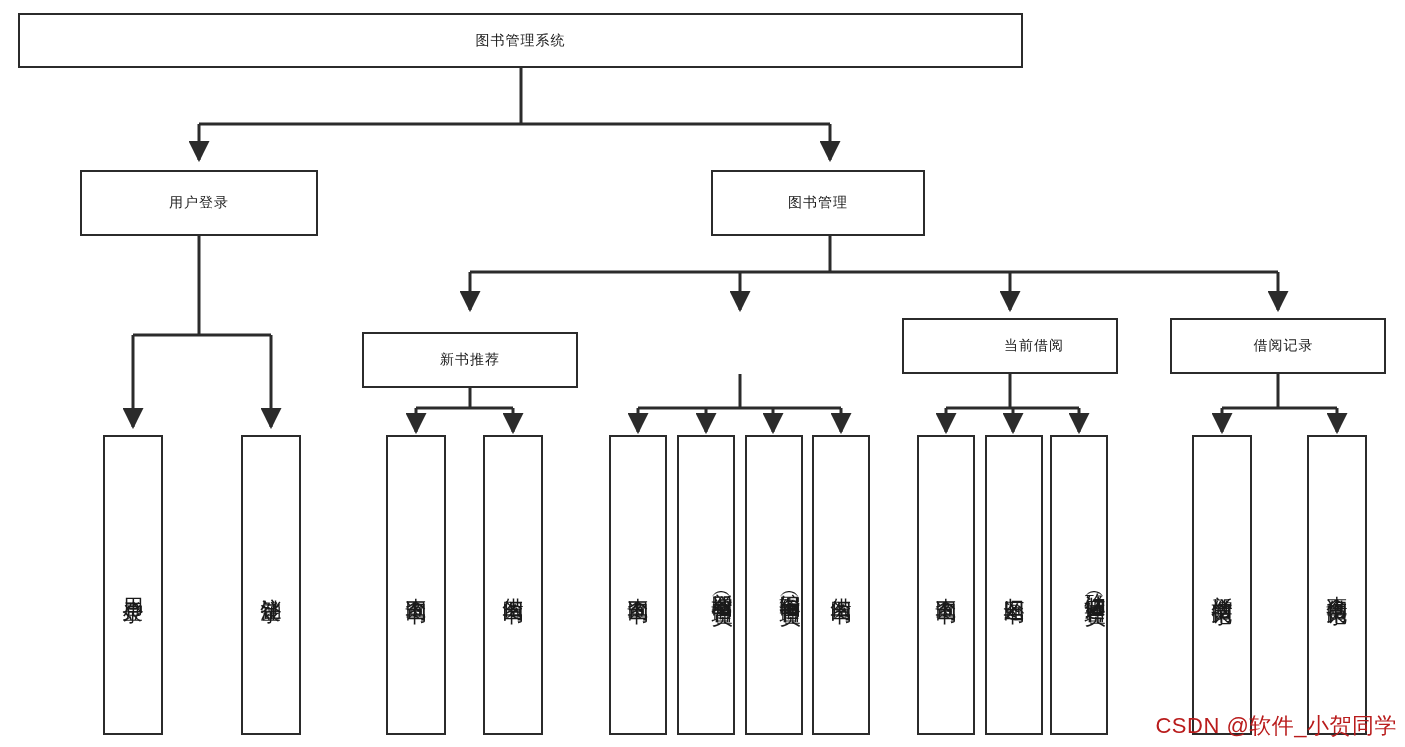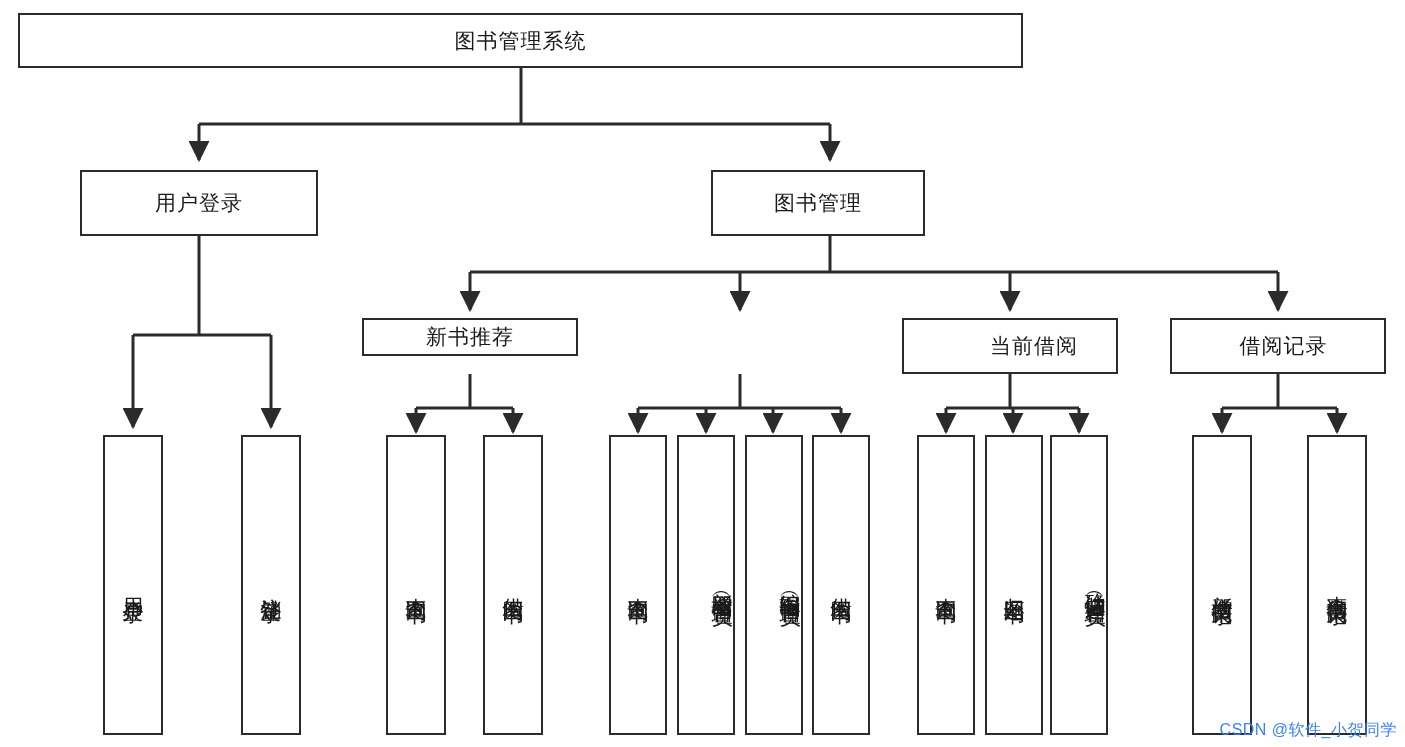--- a/index.html
+++ b/index.html
@@ -3,29 +3,29 @@
 <meta charset="utf-8">
 <style>
   html,body{margin:0;padding:0;background:#ffffff;}
   body{width:1405px;height:747px;overflow:hidden;
        font-family:"Liberation Sans","DejaVu Sans",sans-serif;}
   #diagram{position:relative;width:1405px;height:747px;background:#fff;}
   svg.wires{position:absolute;left:0;top:0;width:1405px;height:747px;}
   .node{position:absolute;box-sizing:border-box;background:#ffffff;
         border:2px solid #2b2b2b;display:flex;align-items:center;
         justify-content:center;color:#1a1a1a;}
-  .node.h{font-size:21px;letter-spacing:1px;}
+  .node.h{font-size:14px;letter-spacing:1px;}
   .node.v{writing-mode:vertical-rl;text-orientation:upright;
           font-size:21px;letter-spacing:2px;line-height:1.05;
           padding-top:6px;padding-bottom:6px;}
   .node.v.top{align-items:flex-start;}
   .node.v.mid{align-items:center;}
   .label{white-space:pre;}
-  .watermark{position:absolute;right:8px;bottom:6px;font-size:16px;
-             color:#3b82f6;letter-spacing:.5px;white-space:nowrap;}
+  .watermark{position:absolute;right:8px;bottom:6px;font-size:22px;
+             color:#b91c1c;letter-spacing:.5px;white-space:nowrap;}
 </style>
 </head>
 <body>
 
 <div id="diagram">
 
   <svg class="wires" viewBox="0 0 1405 747" xmlns="http://www.w3.org/2000/svg">
     <defs>
       <marker id="arrow" viewBox="0 0 10 10" refX="9" refY="5" markerWidth="7" markerHeight="7" orient="auto-start-reverse">
         <path d="M 0 0 L 10 5 L 0 10 z" fill="#2b2b2b"></path>
@@ -79,21 +79,21 @@
     <span class="label">图书管理系统</span>
   </div>
 
   <div class="node h" style="left:80px;top:170px;width:238px;height:66px;">
     <span class="label">用户登录</span>
   </div>
   <div class="node h" style="left:711px;top:170px;width:214px;height:66px;">
     <span class="label">图书管理</span>
   </div>
 
-  <div class="node h" style="left:362px;top:318px;width:216px;height:38px;">
+  <div class="node h" style="left:362px;top:332px;width:216px;height:56px;">
     <span class="label">新书推荐</span>
   </div>
   <div class="node h" style="left:902px;top:318px;width:216px;height:56px;padding-left:48px;">
     <span class="label">当前借阅</span>
   </div>
   <div class="node h" style="left:1170px;top:318px;width:216px;height:56px;padding-left:11px;">
     <span class="label">借阅记录</span>
   </div>
 
   <div class="node v mid" style="left:103px;top:435px;width:60px;height:300px;">

